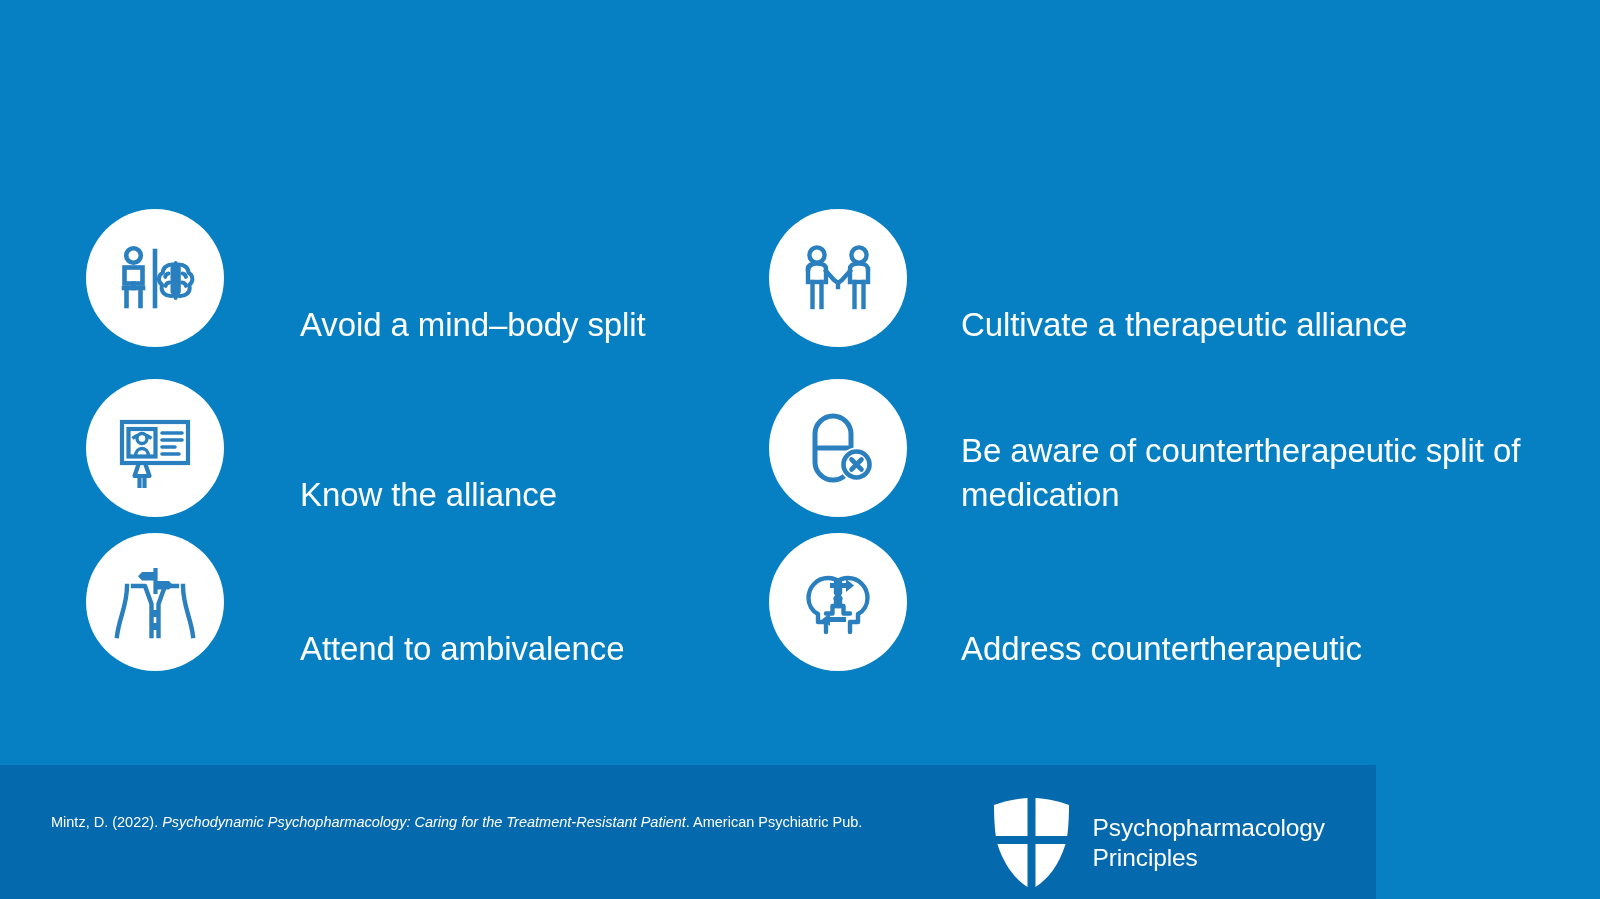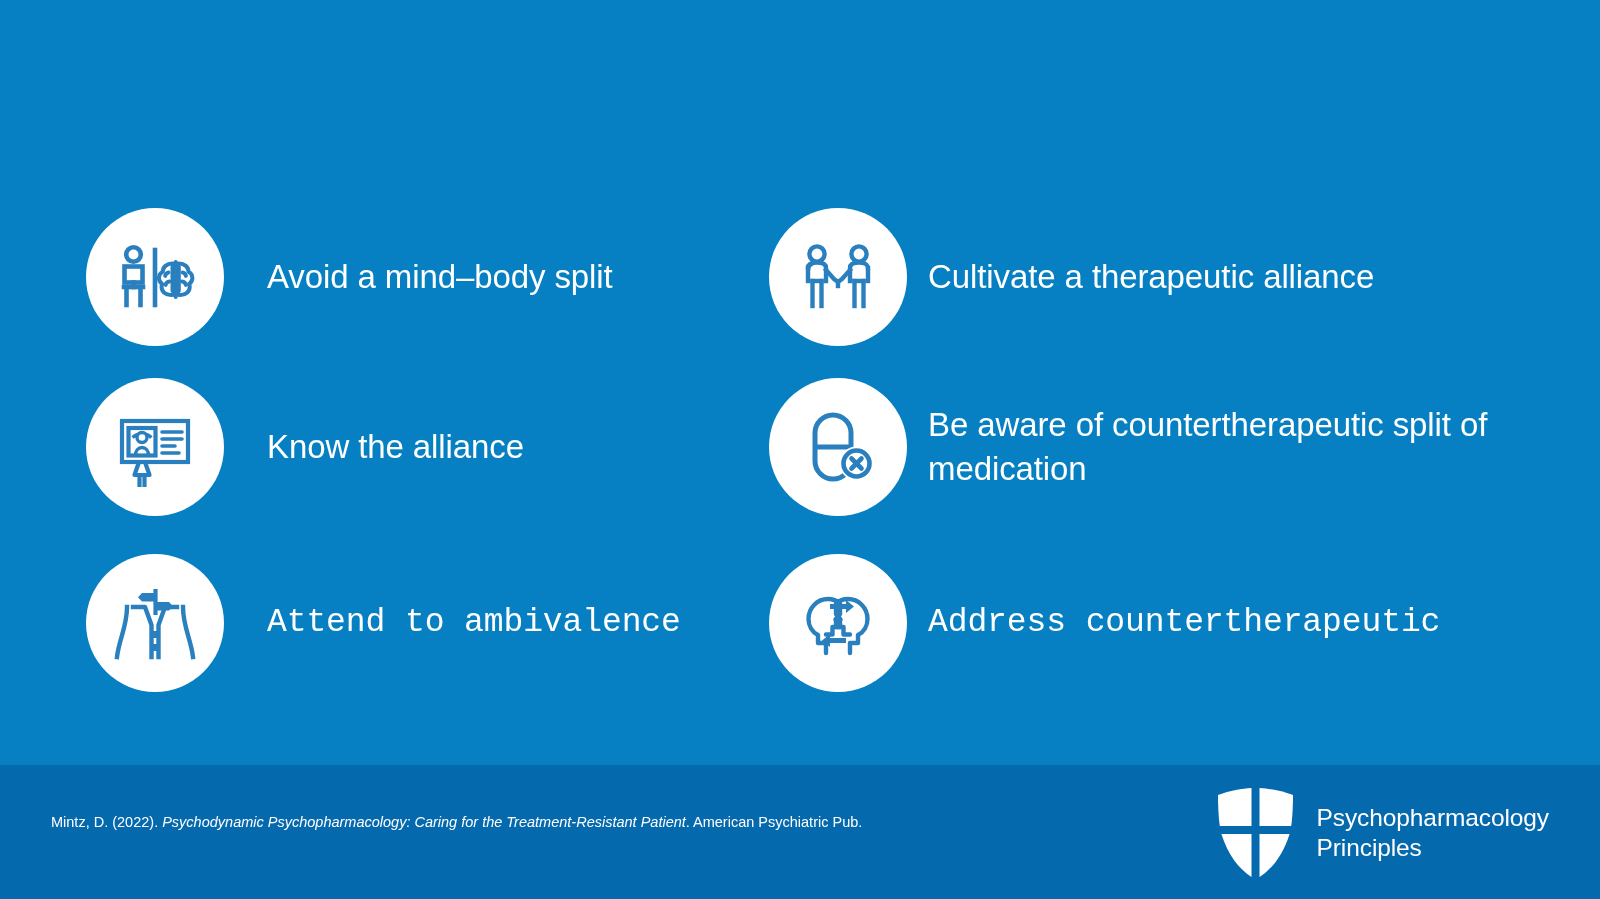--- a/index.html
+++ b/index.html
@@ -49,27 +49,28 @@
     width:1600px;
     height:540px;
   }
   .col { position:absolute; top:0; }
   .col-left  { left:86px;  width:640px; }
   .col-right { left:769px; width:760px; }
 
   .item {
     position:absolute;
     display:flex;
-    align-items:center;
+    align-items:flex-end;
     width:100%;
     height:140px;
+    gap:33px;
   }
   .item.r1 { top:14px; }
   .item.r2 { top:184px; }
-  .item.r3 { top:360px;font-family:Liberation Mono, monospace; }
+  .item.r3 { top:338px; }
 
   .badge {
     flex:0 0 auto;
     width:138px;
     height:138px;
     border-radius:50%;
     background:#ffffff;
     display:flex;
     align-items:center;
     justify-content:center;
@@ -84,38 +85,38 @@
     font-weight:400;
     letter-spacing:-0.1px;
   }
   .col-right .label { margin-left:21px; }
 
   
   .footer {
     position:absolute;
     left:0;
     top:765px;
-    width:1600px;
+    width:1376px;
     height:134px;
     background:#0569ad;
   }
   .citation {
     position:absolute;
     left:51px;
     top:49px;
     font-size:14.5px;
     color:#ffffff;
     white-space:nowrap;
   }
   .citation .it { font-style:italic; }
 
   .logo {
     position:absolute;
     right:51px;
-    top:20px;
+    top:30px;
     display:flex;
     align-items:center;
     gap:19px;
   }
   .logo-mark { width:85px; height:95px; }
   .logo-text {
     color:#ffffff;
     font-size:24.5px;
     line-height:1.22;
     font-weight:400;

